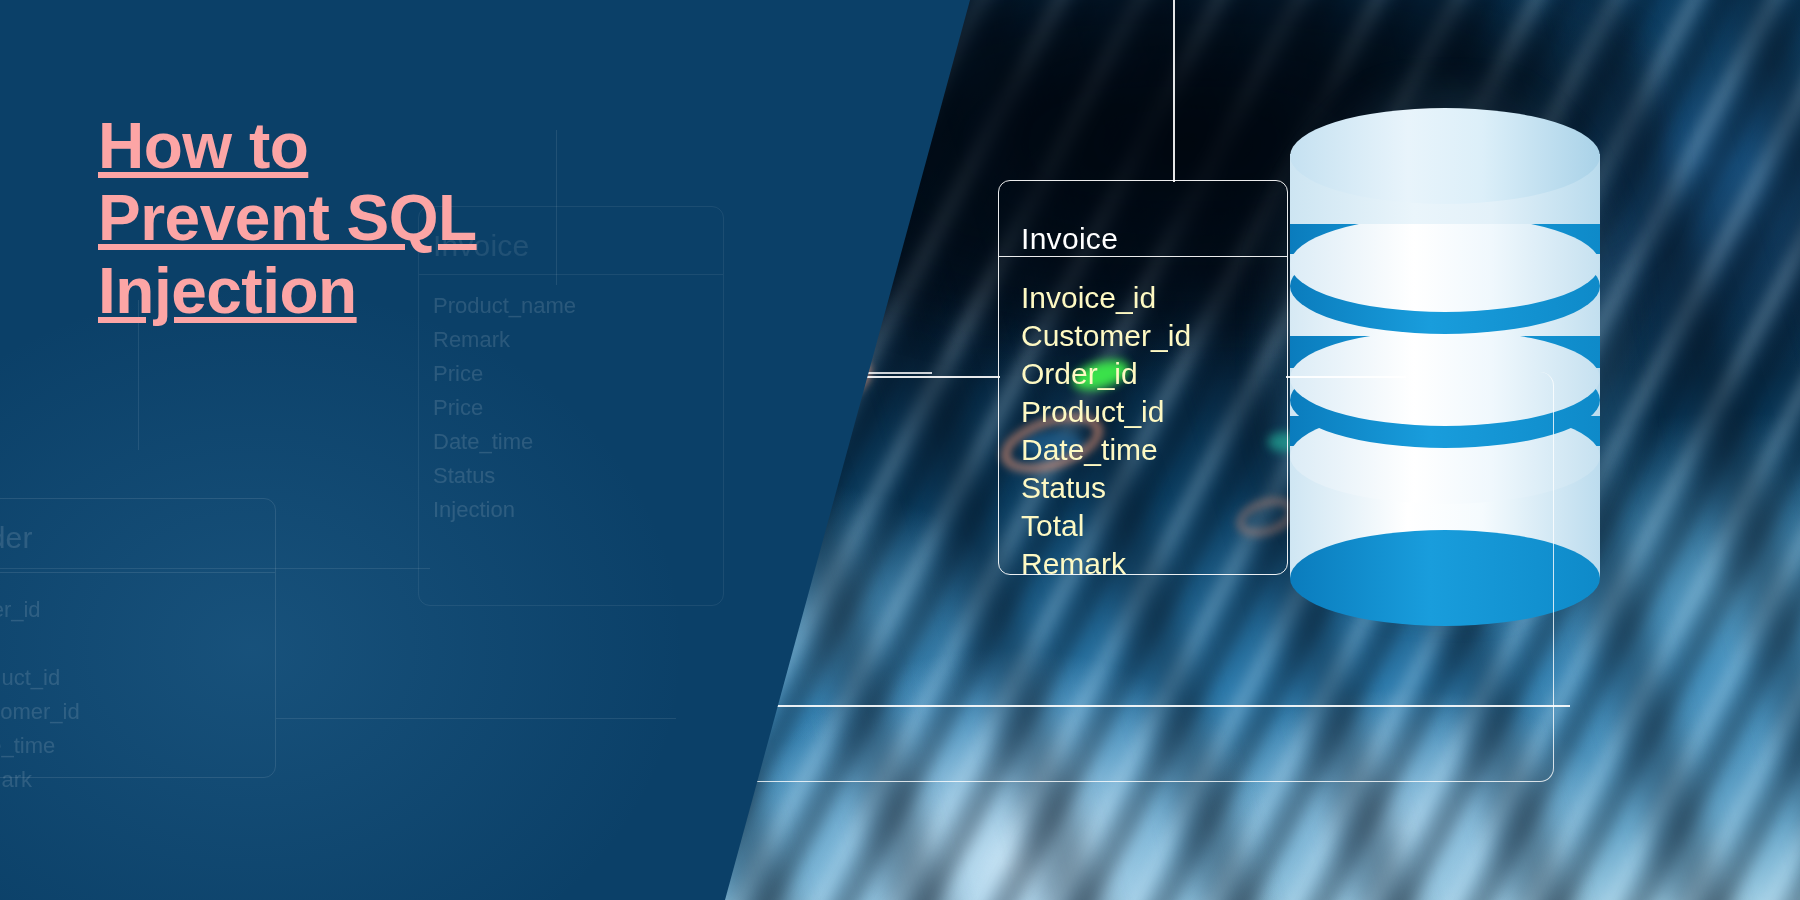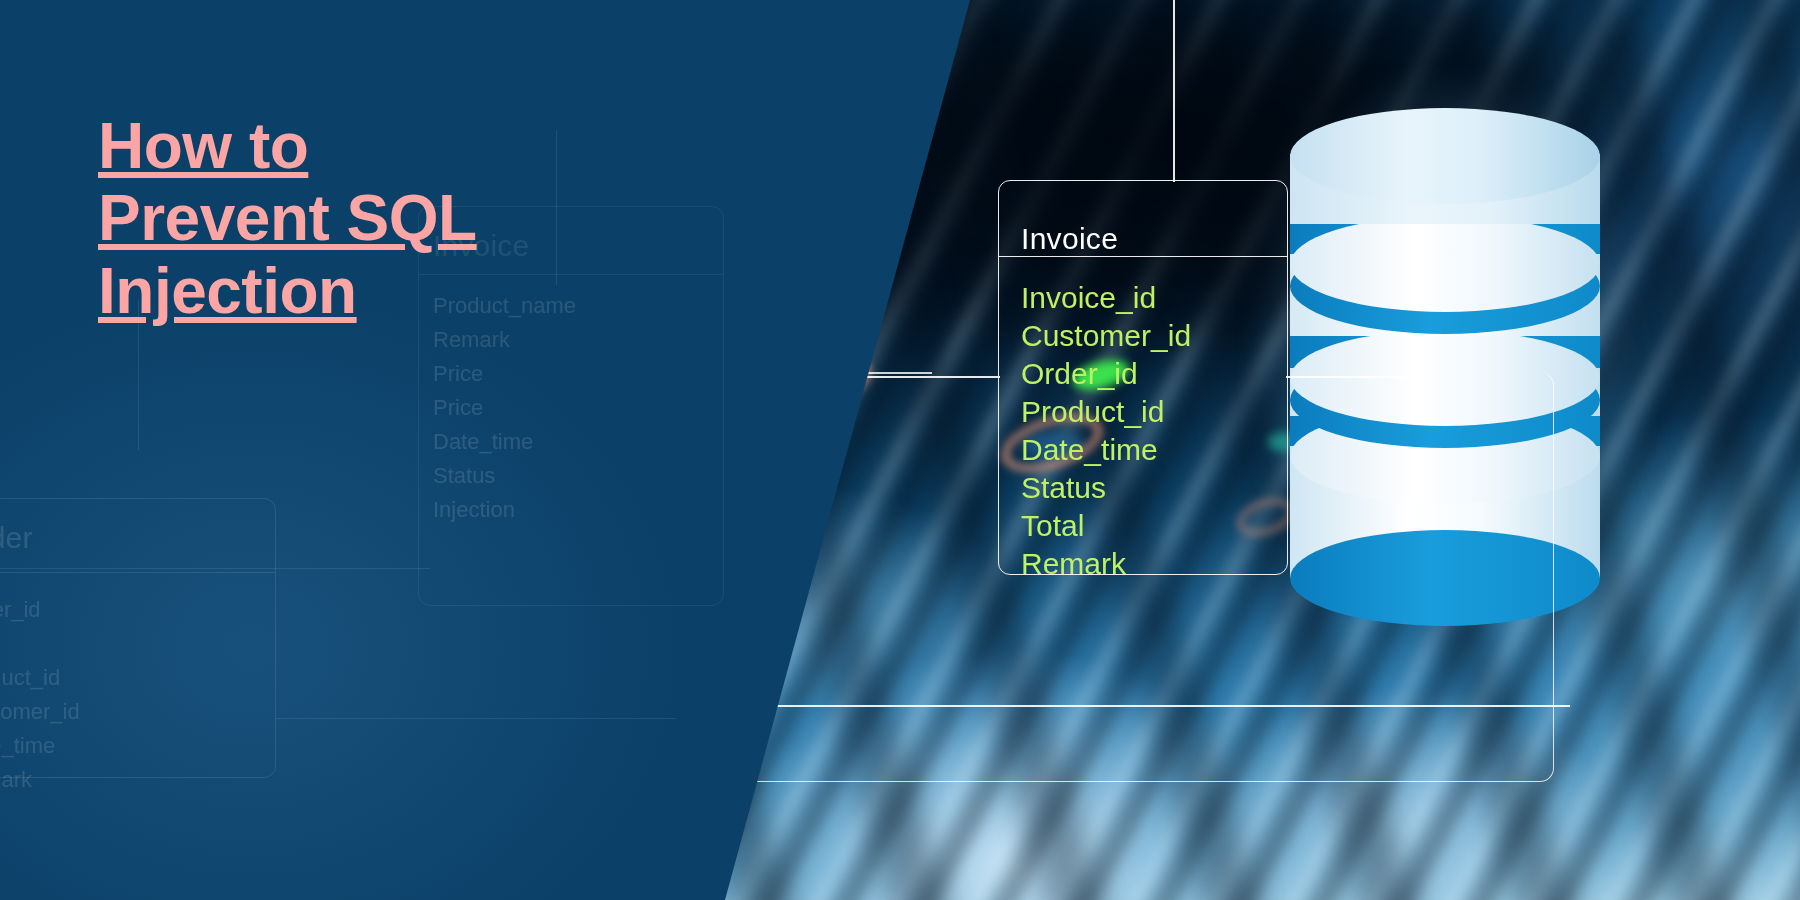--- a/index.html
+++ b/index.html
@@ -142,21 +142,21 @@
     height:76px;
     border-bottom:1.6px solid rgba(255,255,255,.92);
     display:flex; align-items:flex-end;
     padding-left:22px;
   }
   .erbox .er-title {
     color:#ffffff; font-size:30px; letter-spacing:.3px;
   }
   .erbox .er-fields { padding:22px 0 0 22px; }
   .erbox .er-field {
-    color:#bef264; font-size:30px; line-height:38px; white-space:nowrap;
+    color:#fef9c3; font-size:30px; line-height:38px; white-space:nowrap;
   }
 
   
   .wire { position:absolute; background:rgba(255,255,255,.90); pointer-events:none; }
 
   
   .bigrect {
     position:absolute;
     left:742px; top:372px; width:812px; height:410px;
     border:1.6px solid rgba(255,255,255,.80);

